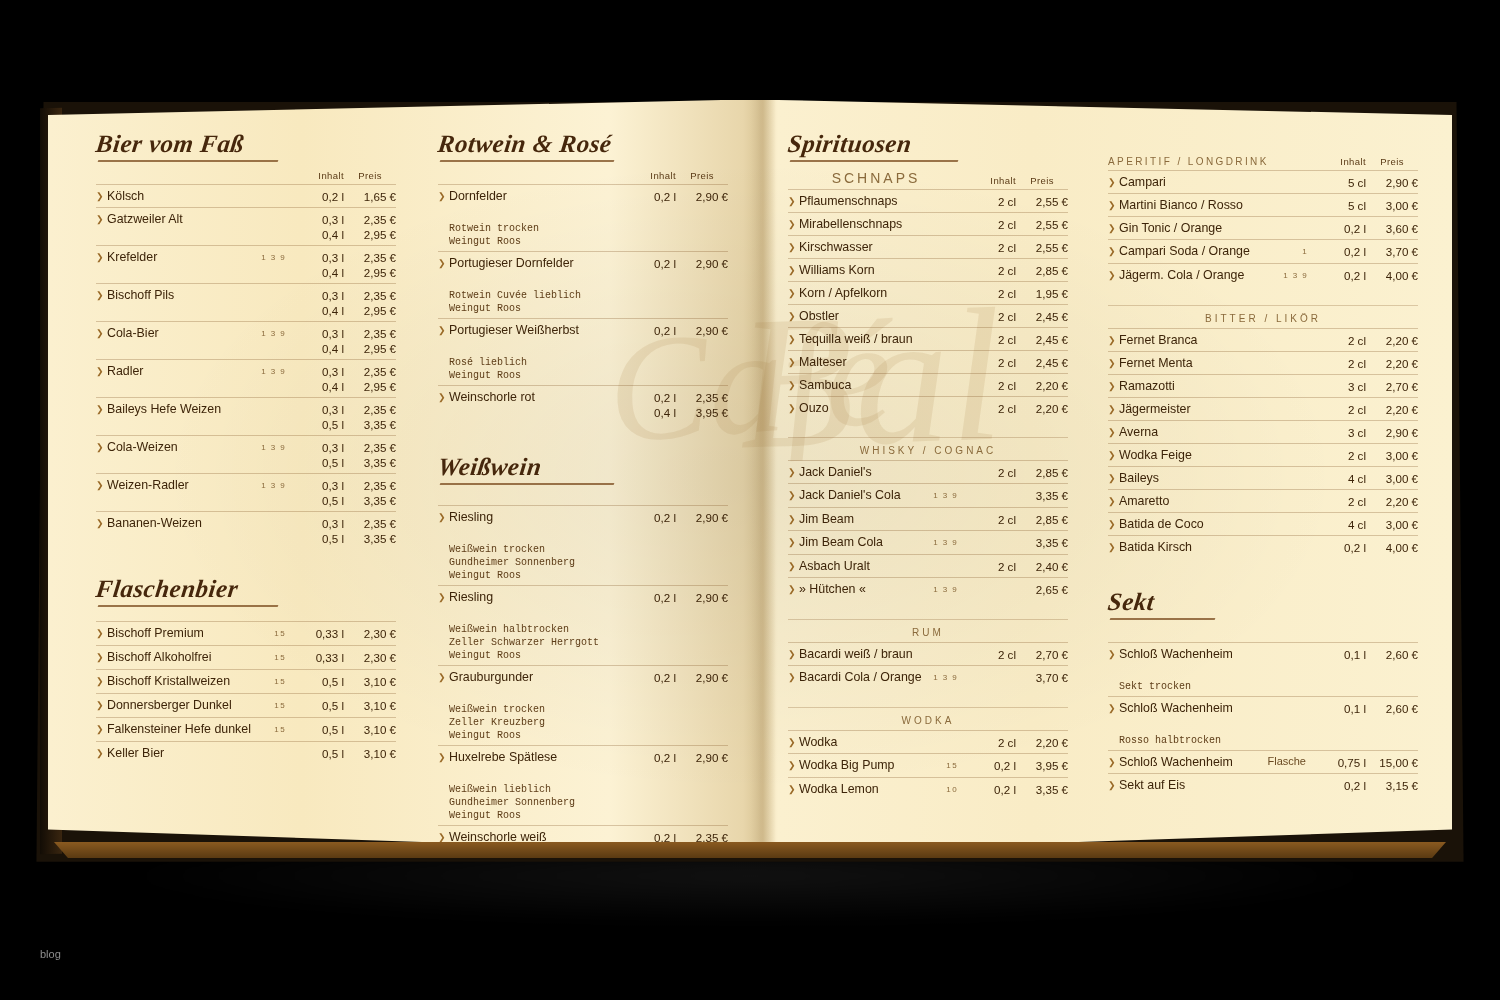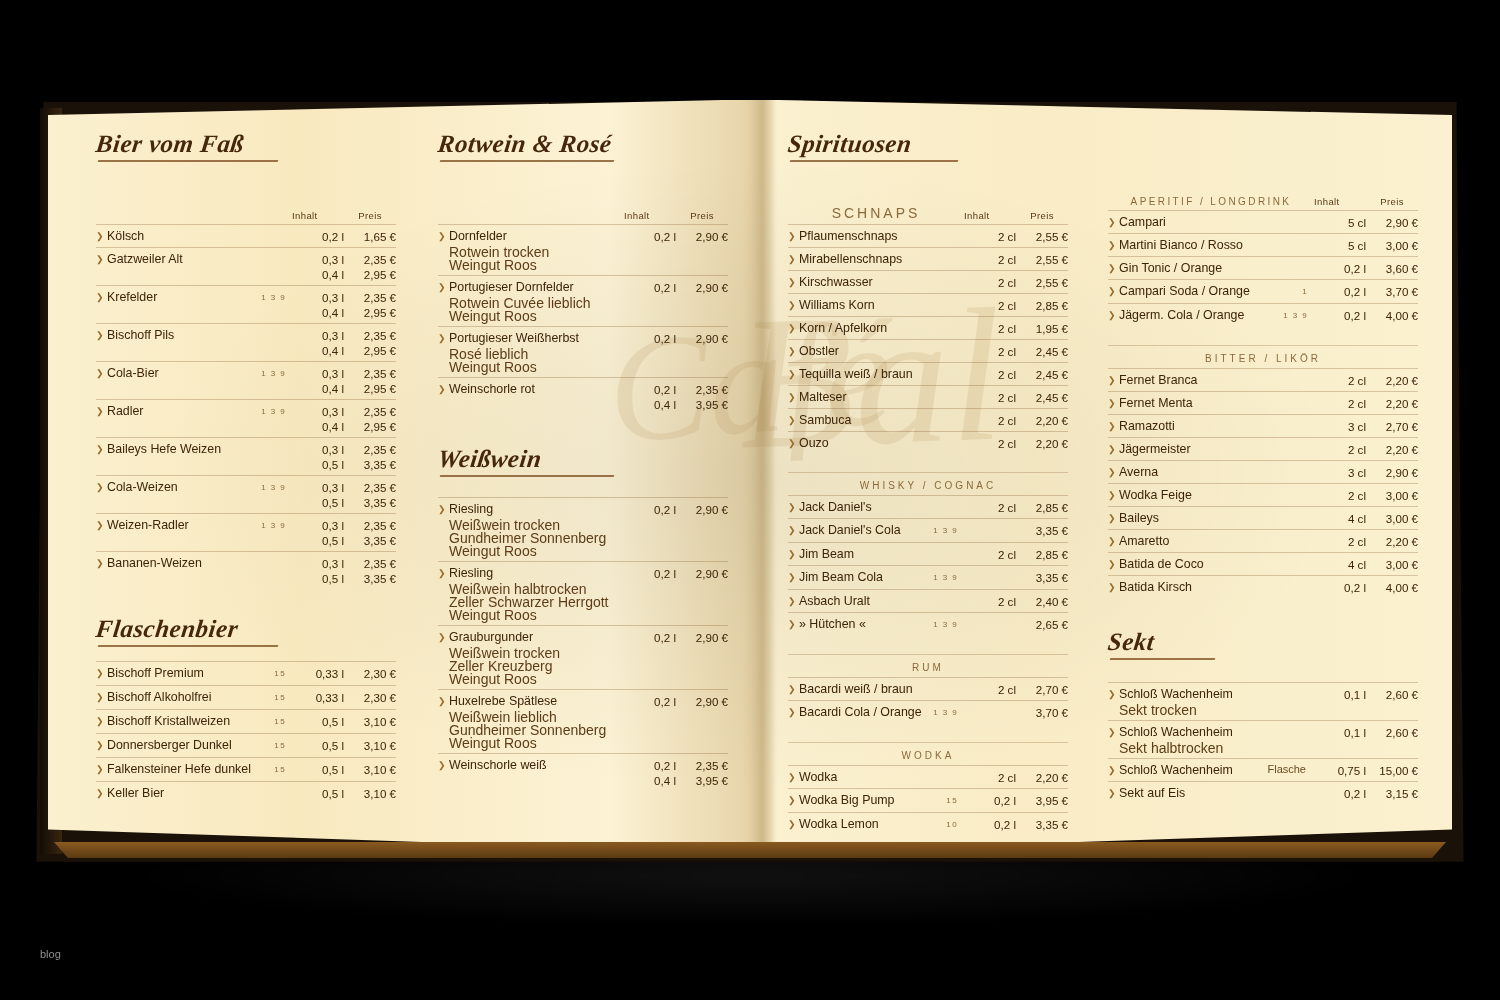--- a/index.html
+++ b/index.html
@@ -69,21 +69,21 @@
   }
   .title-rule{
     height:2px;background:#7a4a1c;opacity:.75;width:60%;margin:-2px 0 8px 2px;
     transform:skewX(-20deg);
   }
 
   .hdr{
     display:flex;align-items:flex-end;justify-content:flex-end;
     font-size:9.5px;color:#5a3a16;letter-spacing:.4px;padding-bottom:3px;
   }
-  .hdr .h-inh{width:52px;margin-top:40px;}
+  .hdr .h-inh{width:52px;text-align:right;}
   .hdr .h-pr{width:52px;text-align:center;}
 
   .subhead{
     text-align:center;font-size:10px;letter-spacing:3px;color:#8a6a3c;
     padding:7px 0 4px;border-top:1px solid rgba(122,74,28,.25);
     margin-top:18px;
   }
 
   .row{
     display:flex;align-items:flex-start;
@@ -92,21 +92,21 @@
     min-height:15px;
   }
   .bullet{
     color:#9a6a28;font-size:9px;line-height:14px;width:11px;flex:0 0 11px;
   }
   .nm{
     flex:1 1 auto;color:#3d2409;font-size:12.4px;line-height:15px;
     font-family:"Liberation Sans",sans-serif;
   }
   .desc{
-    color:#5d3c17;font-size:14px;line-height:13px;margin-top:2px;
+    color:#5d3c17;font-size:10px;line-height:13px;margin-top:18px;font-family:Liberation Mono, monospace;
   }
   .sup{
     color:#8a6a3c;font-size:8px;letter-spacing:1.4px;white-space:nowrap;
     padding:0 6px 0 4px;line-height:16px;
   }
   .vals{display:flex;flex:0 0 auto;}
   .inh{width:52px;text-align:right;color:#3d2409;font-size:11.6px;line-height:15px;white-space:pre-line;}
   .pr{width:52px;text-align:right;color:#3d2409;font-size:11.6px;line-height:15px;white-space:pre-line;}
   .flasche{color:#6a4a22;font-size:11px;padding-right:8px;padding-left:20px;}
 
@@ -613,21 +613,21 @@
                     <span class="pr">3,35 €</span>
                   </div>
                 </div>
               </div>
           </div>
         </div>
 
         <div class="col c4" style="top:56px">
           <div class="section">
             <div class="hdr">
-              <span style="flex:1 1 auto;text-align:center;letter-spacing:2.4px;color:#8a6a3c;font-size:10px">APERITIF / LONGDRINK</span>
+              <span style="flex:1 1 auto;text-align:left;letter-spacing:2.4px;color:#8a6a3c;font-size:10px">APERITIF / LONGDRINK</span>
               <span class="h-inh">Inhalt</span>
               <span class="h-pr">Preis</span>
             </div>
             <div id="c4ap">
                 <div class="row">
                   <span class="bullet">❯</span>
                   <div class="nm">Campari</div>
                   <div class="vals">
                     <span class="inh">5 cl</span>
                     <span class="pr">2,90 €</span>
@@ -760,21 +760,21 @@
                 <div class="row">
                   <span class="bullet">❯</span>
                   <div class="nm">Schloß Wachenheim<div class="desc" style="white-space: pre-line;">Sekt trocken</div></div>
                   <div class="vals">
                     <span class="inh">0,1 l</span>
                     <span class="pr">2,60 €</span>
                   </div>
                 </div>
                 <div class="row">
                   <span class="bullet">❯</span>
-                  <div class="nm">Schloß Wachenheim<div class="desc" style="white-space: pre-line;">Sekt halbtrocken</div></div>
+                  <div class="nm">Schloß Wachenheim<div class="desc" style="white-space: pre-line;">Rosso halbtrocken</div></div>
                   <div class="vals">
                     <span class="inh">0,1 l</span>
                     <span class="pr">2,60 €</span>
                   </div>
                 </div>
                 <div class="row">
                   <span class="bullet">❯</span>
                   <div class="nm">Schloß Wachenheim</div>
                   <span class="flasche">Flasche</span>
                   <div class="vals">

